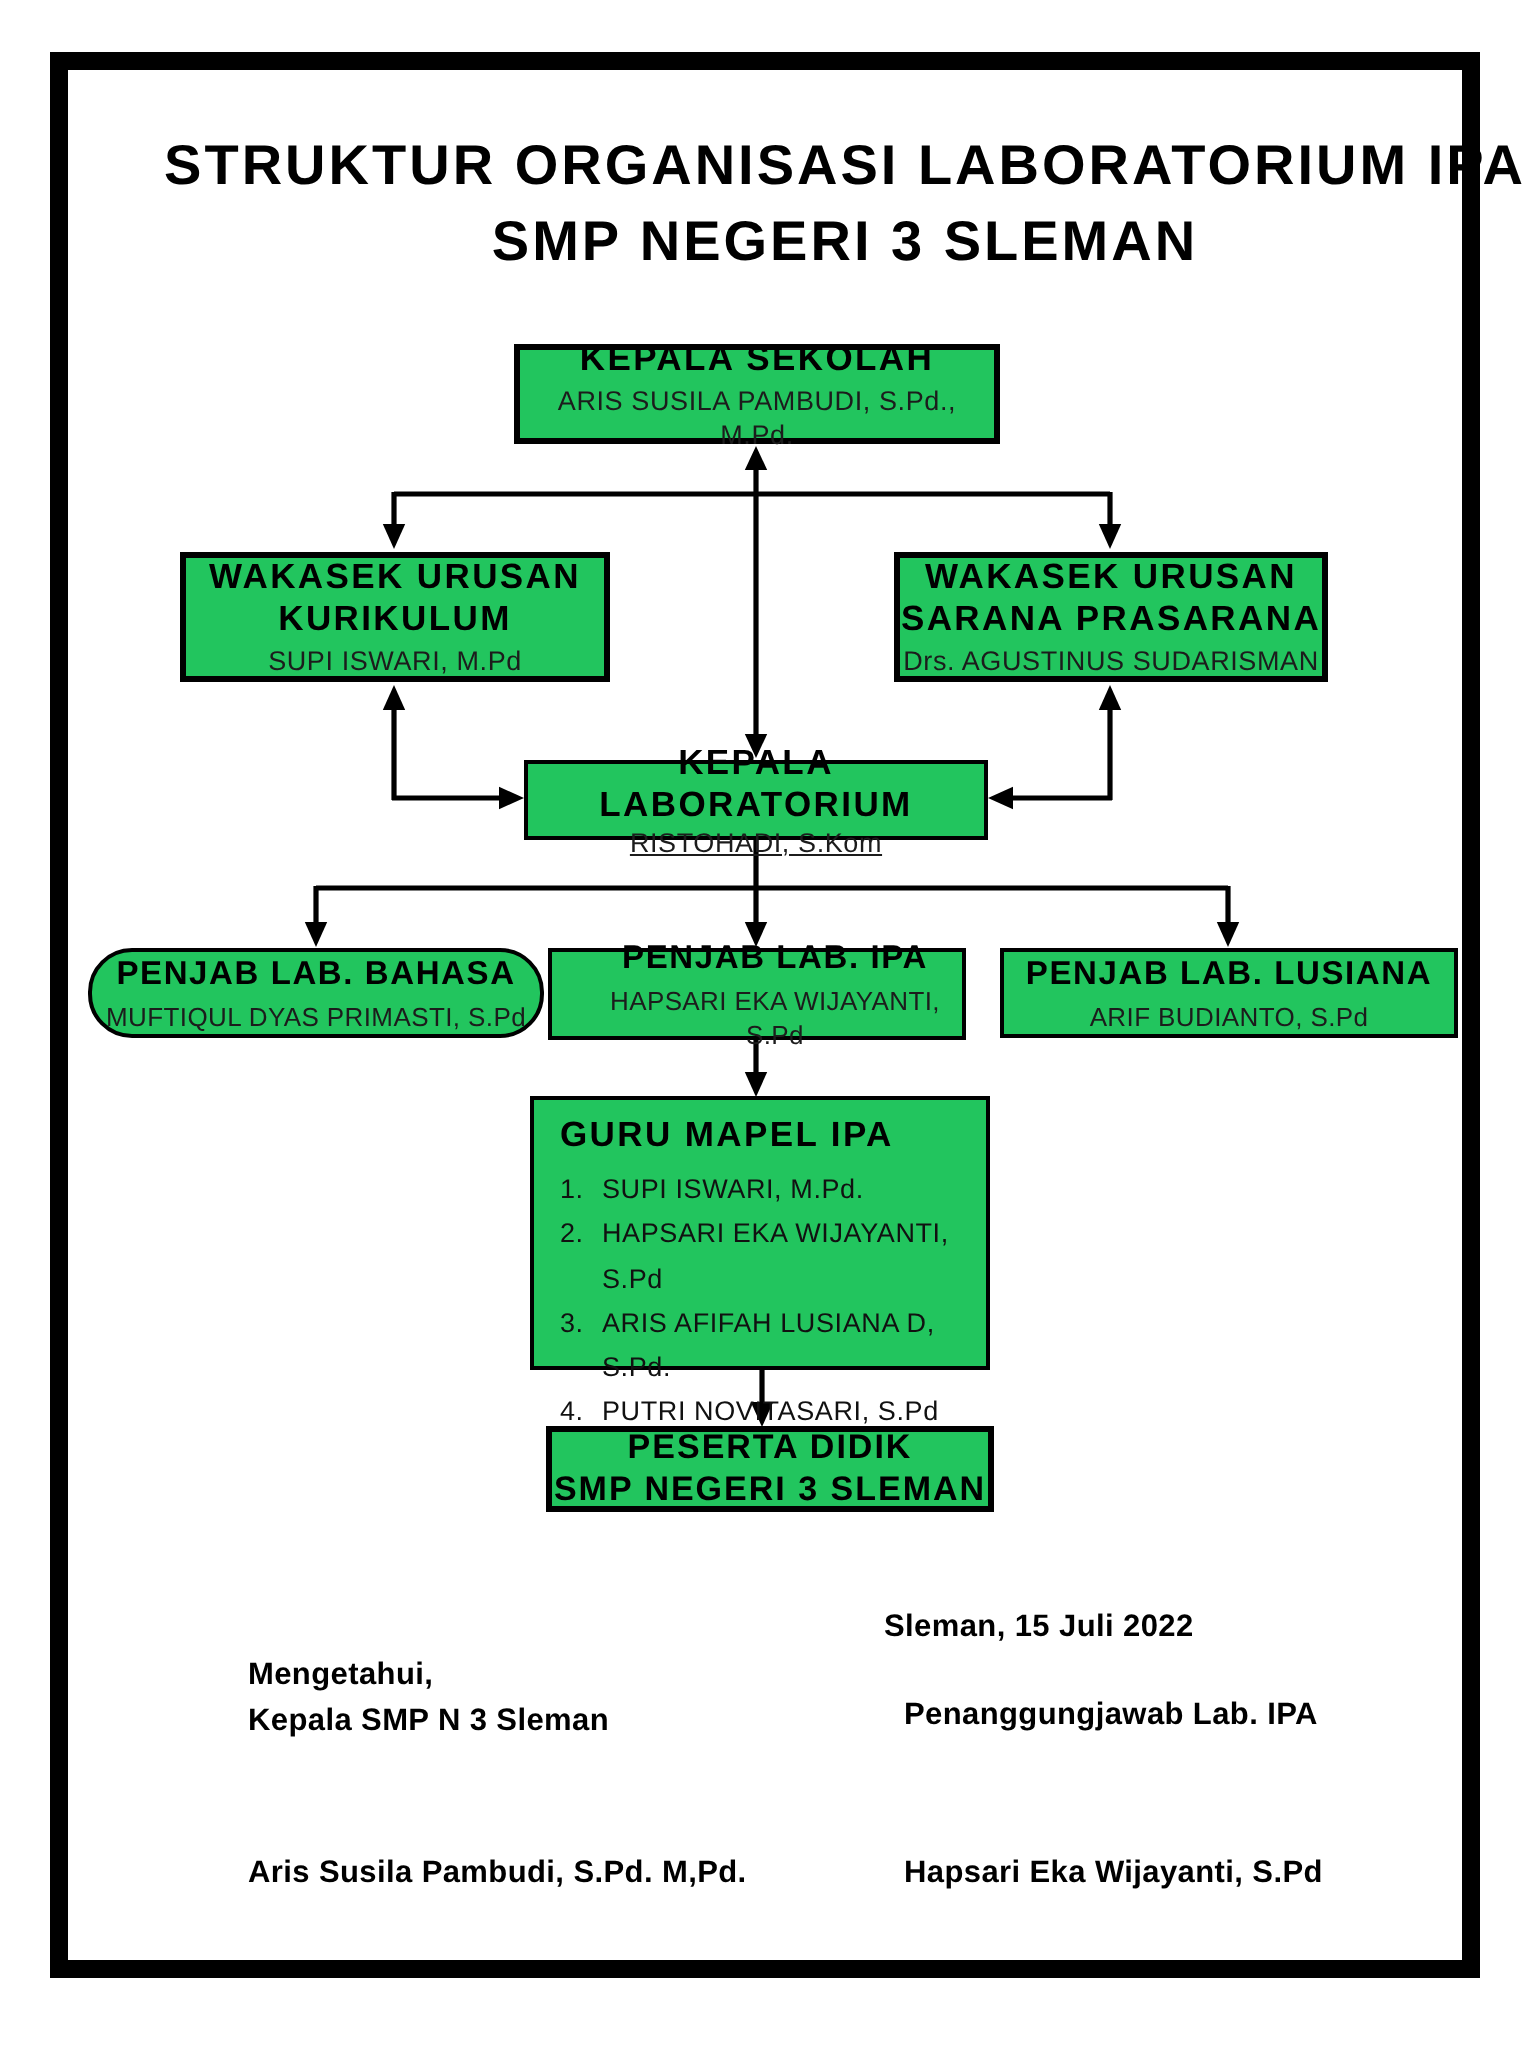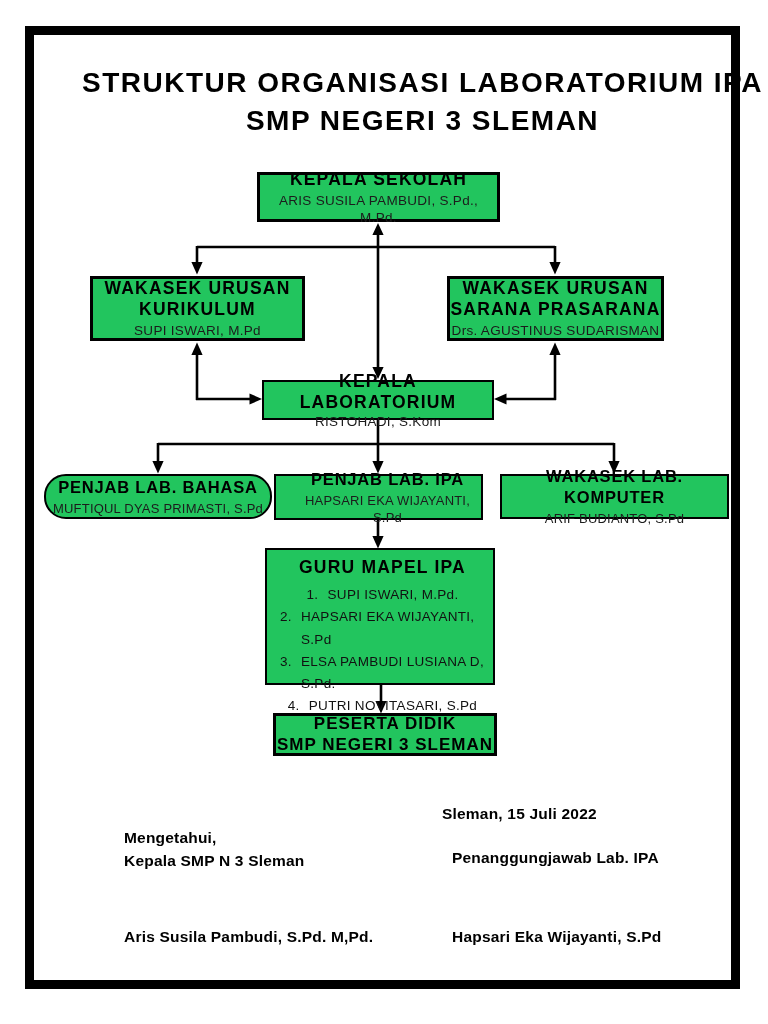--- a/index.html
+++ b/index.html
@@ -21,21 +21,21 @@
   .obox{
     position:absolute;box-sizing:border-box;background:#22c55e;border:2.5px solid #000;
     display:flex;flex-direction:column;align-items:center;justify-content:center;
     text-align:center;
   }
   .b-thick{border-width:3px;}
   .obox .t{font-weight:bold;font-size:17.5px;line-height:21px;letter-spacing:1.2px;}
   .obox .n{font-size:13.5px;line-height:17px;letter-spacing:0.3px;margin-top:2px;color:#1c1c1c;}
   .penjab .t{font-size:16.5px;letter-spacing:0.8px;}
   .penjab .n{font-size:13px;letter-spacing:0.2px;}
-  .guru{justify-content:flex-start;align-items:center;text-align:left;padding:7px 8px 4px 13px;}
+  .guru{justify-content:flex-start;align-items:flex-start;text-align:left;padding:7px 8px 4px 13px;}
   .guru .t{text-align:center;letter-spacing:1.2px;margin-bottom:6px;}
   .guru-row{display:flex;font-size:13.5px;line-height:22.3px;letter-spacing:0.3px;color:#111;}
   .guru-num{width:21px;flex:0 0 21px;}
   .peserta .t{font-size:17px;line-height:20.5px;letter-spacing:1px;}
   .foot{position:absolute;font-weight:bold;font-size:15.5px;line-height:23px;letter-spacing:0.2px;}
 </style>
 </head>
 <body>
 
 <div class="page">
@@ -104,51 +104,51 @@
   </div>
 
   <div class="obox b-thick" style="left:447px;top:276px;width:217px;height:65px;">
     <div class="t">WAKASEK URUSAN</div>
     <div class="t">SARANA PRASARANA</div>
     <div class="n">Drs. AGUSTINUS SUDARISMAN</div>
   </div>
 
   <div class="obox" style="left:262px;top:380px;width:232px;height:40px;">
     <div class="t">KEPALA LABORATORIUM</div>
-    <div class="n" style="margin-top:0;">RISTOHADI, S.Kom</div>
+    <div class="n" style="margin-top:0;text-decoration:underline;">RISTOHADI, S.Kom</div>
   </div>
 
   <div class="obox penjab" style="left:44px;top:474px;width:228px;height:45px;border-radius:22px;">
     <div class="t">PENJAB LAB. BAHASA</div>
     <div class="n">MUFTIQUL DYAS PRIMASTI, S.Pd</div>
   </div>
 
   <div class="obox penjab" style="left:274px;top:474px;width:209px;height:46px;padding-left:18px;">
     <div class="t">PENJAB LAB. IPA</div>
     <div class="n">HAPSARI EKA WIJAYANTI, S.Pd</div>
   </div>
 
   <div class="obox penjab" style="left:500px;top:474px;width:229px;height:45px;">
-    <div class="t">WAKASEK LAB. KOMPUTER</div>
+    <div class="t">PENJAB LAB. LUSIANA</div>
     <div class="n">ARIF BUDIANTO, S.Pd</div>
   </div>
 
   <div class="obox guru" style="left:265px;top:548px;width:230px;height:137px;">
     <div class="t">GURU MAPEL IPA</div>
     <div class="guru-row">
       <span class="guru-num">1.</span>
       <span class="guru-name">SUPI ISWARI, M.Pd.</span>
     </div>
     <div class="guru-row">
       <span class="guru-num">2.</span>
       <span class="guru-name">HAPSARI EKA WIJAYANTI, S.Pd</span>
     </div>
     <div class="guru-row">
       <span class="guru-num">3.</span>
-      <span class="guru-name">ELSA PAMBUDI LUSIANA D, S.Pd.</span>
+      <span class="guru-name">ARIS AFIFAH LUSIANA D, S.Pd.</span>
     </div>
     <div class="guru-row">
       <span class="guru-num">4.</span>
       <span class="guru-name">PUTRI NOVITASARI, S.Pd</span>
     </div>
     <div class="guru-row">
       <span class="guru-num">5.</span>
       <span class="guru-name">ADISTA KURNIA S, S.Pd. , M.Pd.</span>
     </div>
   </div>

